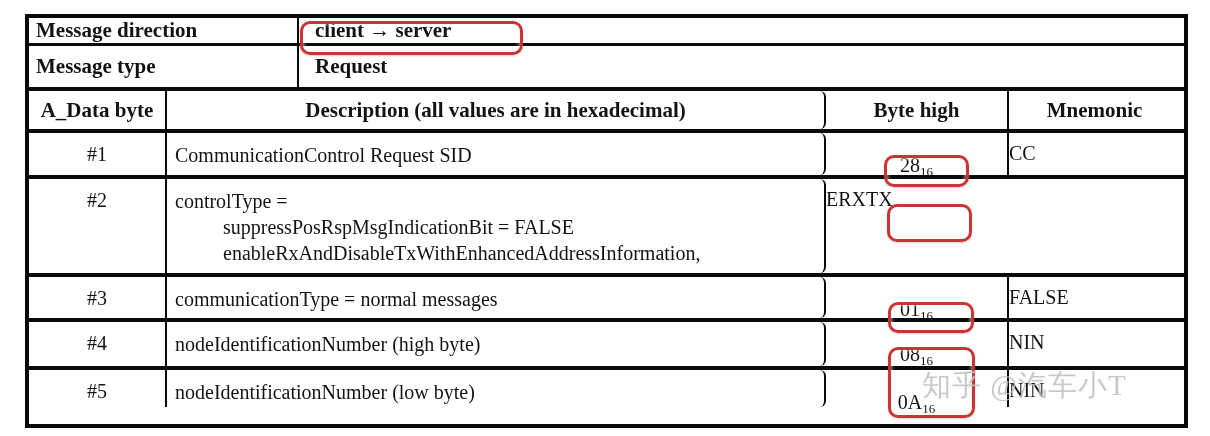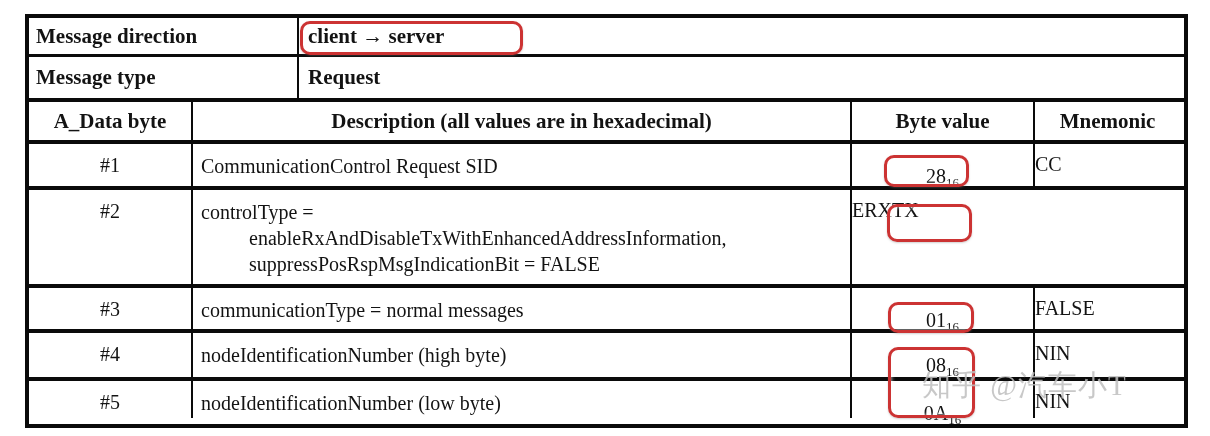--- a/index.html
+++ b/index.html
@@ -14,40 +14,40 @@
   .doc-table{
     position:absolute;left:25px;top:14px;
     width:1163px;height:414px;
     border:4px solid #0a0a0a;
     box-sizing:border-box;
     background:#ffffff;
     display:flex;flex-direction:column;
   }
   .row{display:flex;box-sizing:border-box;}
   
-  .meta-row1{height:39px;border-bottom:3px solid #0a0a0a;}
+  .meta-row1{height:28px;border-bottom:3px solid #0a0a0a;}
   .meta-row2{height:45px;border-bottom:4px solid #0a0a0a;}
   .meta-label{
     width:270px;box-sizing:border-box;border-right:2px solid #0a0a0a;
     display:flex;align-items:center;padding-left:7px;
     font-weight:bold;font-size:21px;
   }
   .meta-value{
-    flex:1;display:flex;align-items:center;padding-left:9px;
+    flex:1;display:flex;align-items:center;padding-left:16px;
     font-weight:bold;font-size:21px;
   }
   
   .header-row{height:42px;border-bottom:4px solid #0a0a0a;font-weight:bold;font-size:21px;}
   .header-row .cell{display:flex;align-items:center;justify-content:center;}
   
   .body-row{border-bottom:4px solid #0a0a0a;font-size:20px;}
   .body-row.last{border-bottom:none;}
   .cell{box-sizing:border-box;}
-  .col-byte{width:164px;border-right:2px solid #0a0a0a;display:flex;justify-content:center;align-items:flex-start;padding-top:10px;}
-  .col-desc{width:659px;border-right:2px solid #0a0a0a;padding:9px 8px 0 8px;line-height:26px;}
+  .col-byte{width:138px;border-right:2px solid #0a0a0a;display:flex;justify-content:center;align-items:flex-start;padding-top:10px;}
+  .col-desc{width:659px;border-right:2px solid #0a0a0a;padding:9px 8px 0 8px;line-height:26px;border-radius:6px;}
   .col-val{width:183px;border-right:2px solid #0a0a0a;display:flex;justify-content:center;align-items:flex-start;padding-top:21px;}
   .col-mn{flex:1;padding:9px 4px 0 0;}
   .header-row .col-byte,.header-row .col-val{padding-top:0;align-items:center;}
   .header-row .col-desc,.header-row .col-mn{padding-top:0;display:flex;align-items:center;justify-content:center;}
   .r1{height:46px;}
   .r2{height:98px;}
   .r3{height:45px;}
   .r4{height:48px;}
   .r5{height:37px;}
   .indent{padding-left:48px;}
@@ -89,41 +89,41 @@
       <div class="meta-value">client → server</div>
     </div>
     <div class="row meta-row2">
       <div class="meta-label">Message type</div>
       <div class="meta-value">Request</div>
     </div>
 
     <div class="row header-row">
       <div class="cell col-byte">A_Data byte</div>
       <div class="cell col-desc">Description (all values are in hexadecimal)</div>
-      <div class="cell col-val">Byte value</div>
+      <div class="cell col-val">Byte high</div>
       <div class="cell col-mn">Mnemonic</div>
     </div>
 
     <div class="row body-row r1">
       <div class="cell col-byte">#1</div>
       <div class="cell col-desc">
         <div>CommunicationControl Request SID</div>
       </div>
       <div class="cell col-val">
         <span class="byte-val"><span>28</span><sub class="base">16</sub></span>
       </div>
       <div class="cell col-mn">CC</div>
     </div>
 
     <div class="row body-row r2">
       <div class="cell col-byte">#2</div>
       <div class="cell col-desc">
         <div>controlType =</div>
+        <div class="indent">suppressPosRspMsgIndicationBit = FALSE</div>
         <div class="indent">enableRxAndDisableTxWithEnhancedAddressInformation,</div>
-        <div class="indent">suppressPosRspMsgIndicationBit = FALSE</div>
       </div>
       <div class="cell col-mn">ERXTX</div>
     </div>
 
     <div class="row body-row r3">
       <div class="cell col-byte">#3</div>
       <div class="cell col-desc">
         <div>communicationType = normal messages</div>
       </div>
       <div class="cell col-val">

